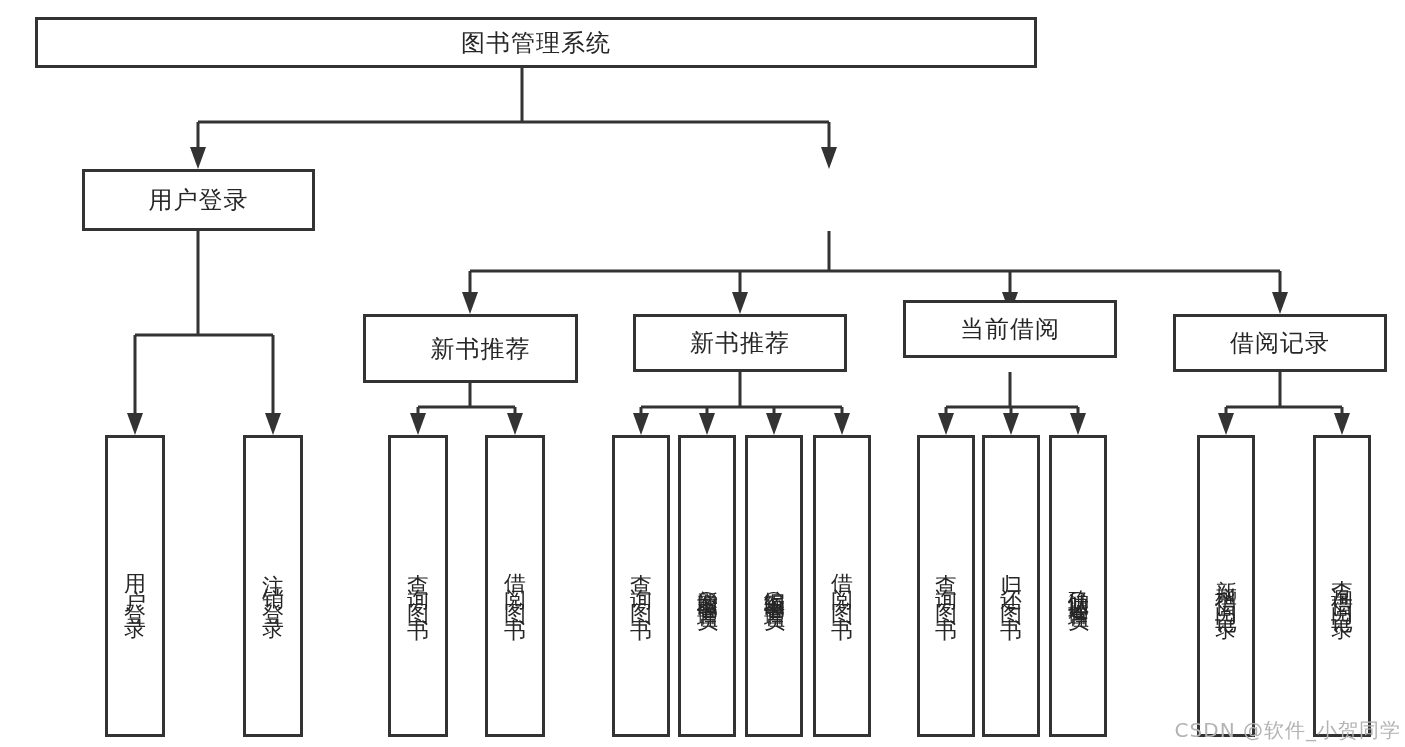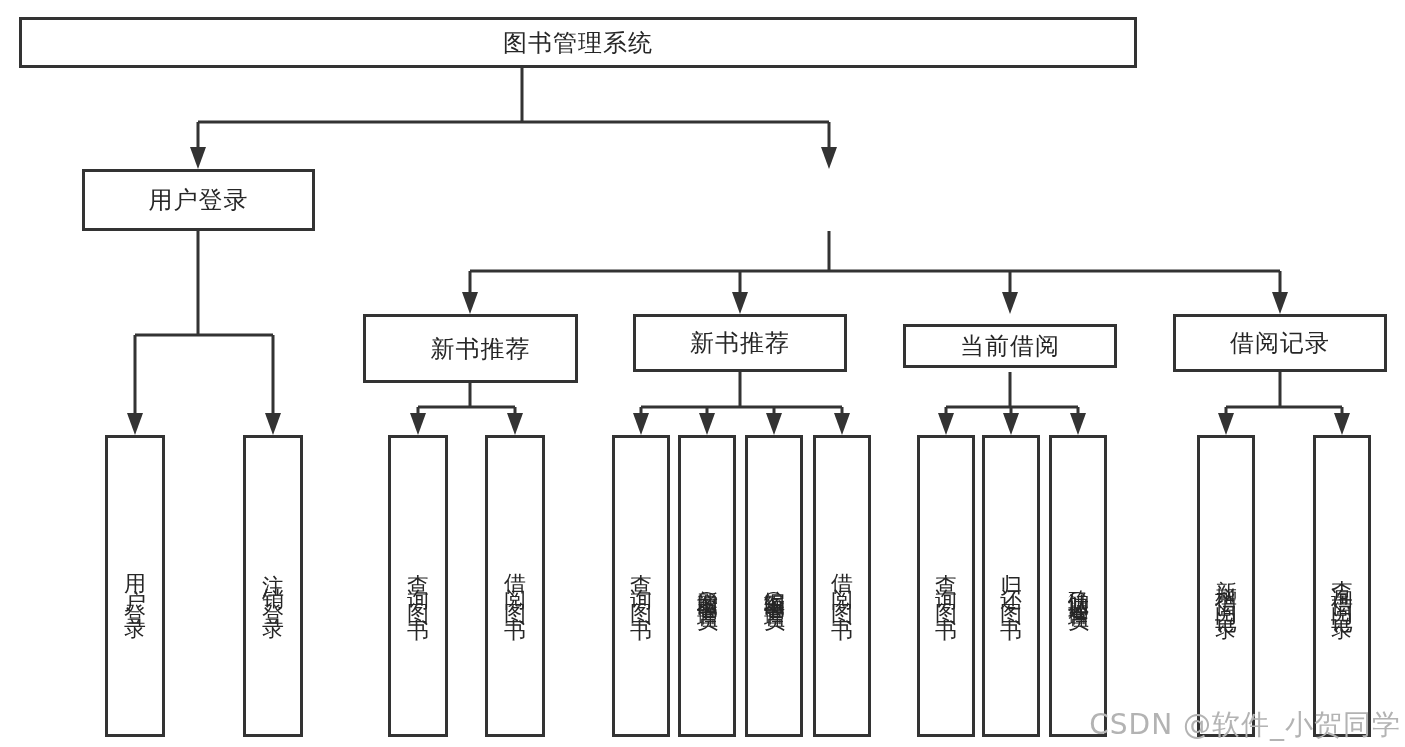--- a/index.html
+++ b/index.html
@@ -54,21 +54,21 @@
     letter-spacing: 15px;
     white-space: normal;
     line-height: 1;
   }
   .leaf.ls-mid   { letter-spacing: 8px; }
   .leaf.ls-tight { letter-spacing: 3px; font-size: 21px; }
   .watermark {
     position: absolute;
     right: 4px;
     bottom: 3px;
-    font-size: 28px;
+    font-size: 20px;
     color: var(--watermark);
     letter-spacing: 1px;
     z-index: 5;
     pointer-events: none;
   }
 </style>
 </head>
 <body>
 
 <div class="canvas">
@@ -102,27 +102,27 @@
     <path d="M1010,372 V407 M946,407 H1078 M946,407 V416 M1011,407 V416 M1078,407 V416"></path>
     <polygon points="946,435 938,413 954,413"></polygon>
     <polygon points="1011,435 1003,413 1019,413"></polygon>
     <polygon points="1078,435 1070,413 1086,413"></polygon>
 
     <path d="M1280,372 V407 M1226,407 H1342 M1226,407 V416 M1342,407 V416"></path>
     <polygon points="1226,435 1218,413 1234,413"></polygon>
     <polygon points="1342,435 1334,413 1350,413"></polygon>
   </svg>
 
-  <div class="box" style="left:19px; top:17px; width:1118px; height:51px;">图书管理系统</div>
+  <div class="box" style="left:35px; top:17px; width:1002px; height:51px;">图书管理系统</div>
 
   <div class="box" style="left:82px; top:169px; width:233px; height:62px;">用户登录</div>
 
   <div class="box" style="left:363px; top:314px; width:215px; height:69px;padding-left:20px;">新书推荐</div>
   <div class="box" style="left:633px; top:314px; width:214px; height:58px;">新书推荐</div>
-  <div class="box" style="left:903px; top:324px; width:214px; height:44px;">当前借阅</div>
+  <div class="box" style="left:903px; top:300px; width:214px; height:58px;">当前借阅</div>
   <div class="box" style="left:1173px; top:314px; width:214px; height:58px;">借阅记录</div>
 
   <div class="box leaf" style="left:105px; top:435px; width:60px; height:302px;">用户登录</div>
   <div class="box leaf" style="left:243px; top:435px; width:60px; height:302px;">注销登录</div>
 
   <div class="box leaf" style="left:388px; top:435px; width:60px; height:302px;">查询图书</div>
   <div class="box leaf" style="left:485px; top:435px; width:60px; height:302px;">借阅图书</div>
 
   <div class="box leaf" style="left:612px; top:435px; width:58px; height:302px;">查询图书</div>
   <div class="box leaf ls-tight" style="left:678px; top:435px; width:58px; height:302px;">新增图书（管理员）</div>

